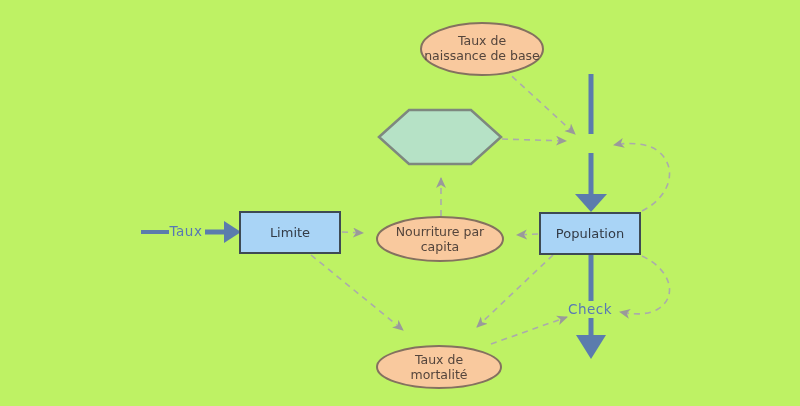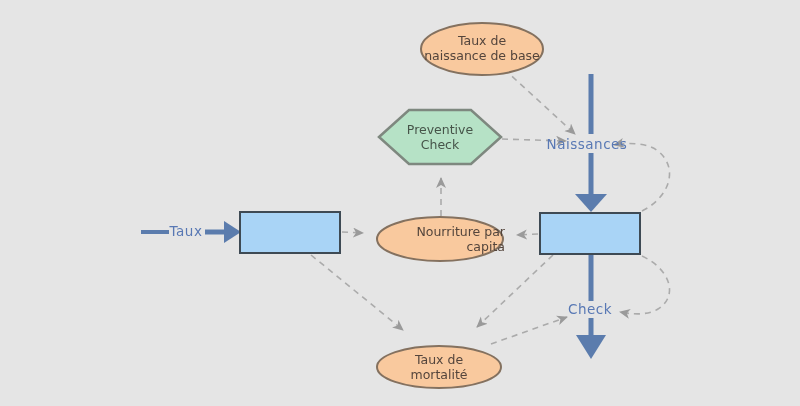--- a/index.html
+++ b/index.html
@@ -1,19 +1,19 @@
 <!DOCTYPE html>
 <html><head>
 <meta charset="utf-8">
 <style>
   html,body{margin:0;padding:0;background:#ffffff;}
   .canvas{
     position:relative;
     width:800px;height:406px;
-    background:#e5e5e5;
+    background:#bef264;
     font-family:"DejaVu Sans","Liberation Sans",sans-serif;
     overflow:hidden;
   }
   svg{position:absolute;left:0;top:0;}
   .lbl{
     position:absolute;
     transform:translate(-50%,-50%);
     text-align:center;
     white-space:pre-line;
     line-height:15px;
@@ -68,30 +68,29 @@
     <polygon points="379,137 409,110 471,110 501,137 471,164 409,164" stroke="#7E887F" stroke-width="2.5" fill="#B6E2C6"></polygon>
     <rect x="240" y="212" width="100" height="41" stroke="#3E4A54" stroke-width="2" fill="#A9D4F6"></rect>
     <rect x="540" y="213" width="100" height="41" stroke="#3E4A54" stroke-width="2" fill="#A9D4F6"></rect>
     <ellipse cx="440" cy="239" rx="63" ry="22" stroke="#84715F" stroke-width="2" fill="#F9C99E"></ellipse>
     <ellipse cx="439" cy="367" rx="62" ry="21" stroke="#84715F" stroke-width="2" fill="#F9C99E"></ellipse>
   </svg>
 
   <div class="lbl node-text" style="left:482px;top:48px;width:170px;">Taux de
 naissance de base</div>
 
-  <div class="lbl converter-text" style="left:440px;top:137px;width:110px;">Preventive
-Check</div>
 
+  <div class="lbl stock-text" style="left:290px;top:232px;width:96px;">Limite</div>
 
+  <div class="lbl stock-text" style="left:590px;top:233px;width:96px;">Population</div>
 
-  <div class="lbl node-text" style="left:440px;top:239px;width:130px;text-align:right;">Nourriture par
+  <div class="lbl node-text" style="left:440px;top:239px;width:130px;">Nourriture par
 capita</div>
 
   <div class="lbl node-text" style="left:439px;top:367px;width:120px;">Taux de
 mortalité</div>
 
-  <div class="lbl flow-text" style="left:587px;top:144px;width:110px;">Naissances</div>
 
   <div class="lbl flow-text" style="left:590px;top:309px;width:70px;">Check</div>
 
   <div class="lbl flow-text" style="left:186px;top:231px;width:60px;">Taux</div>
 
 </div>
 
 </body></html>

